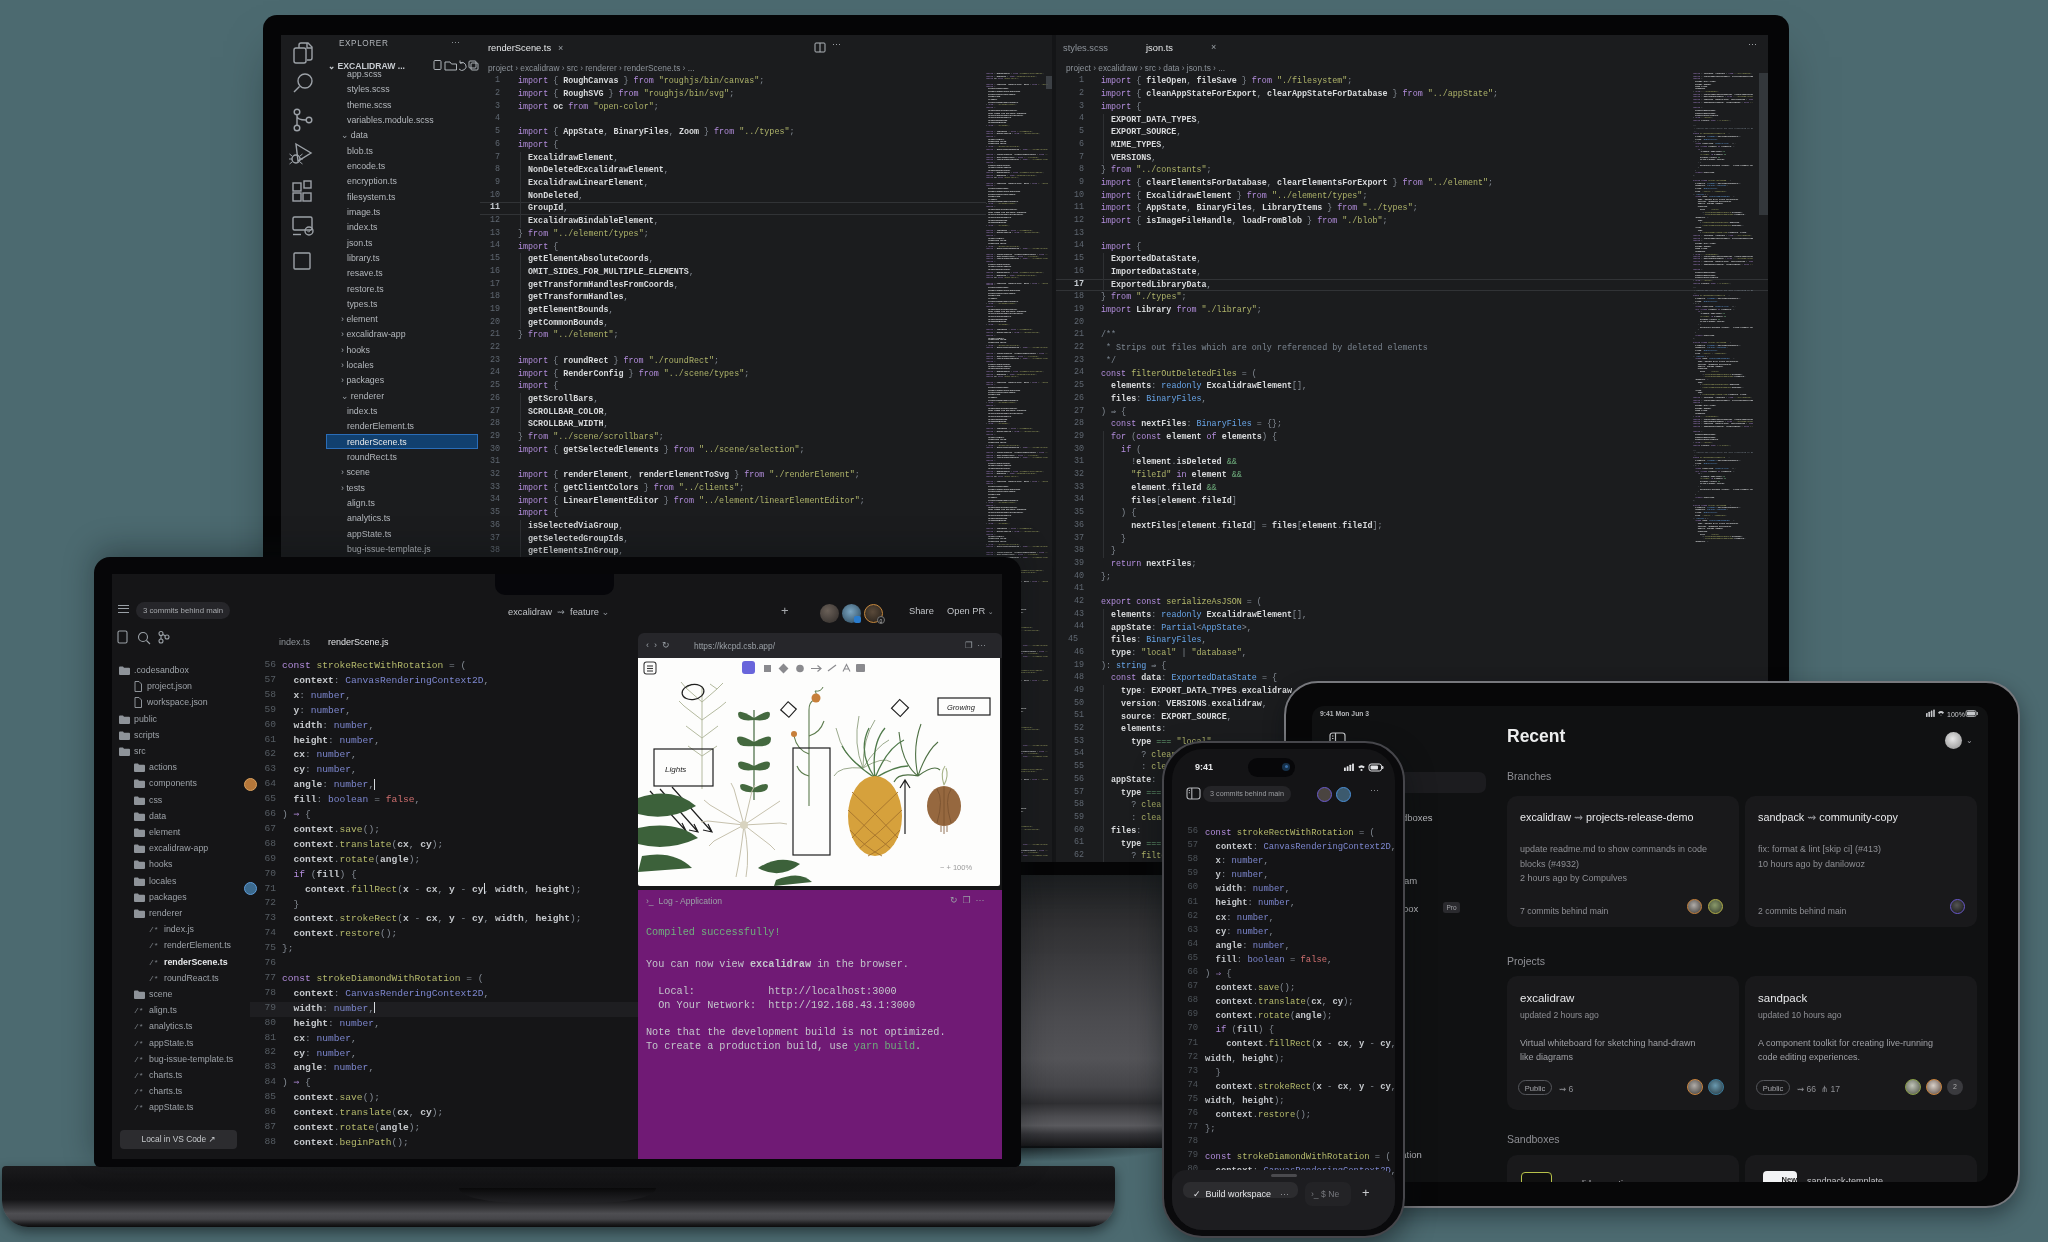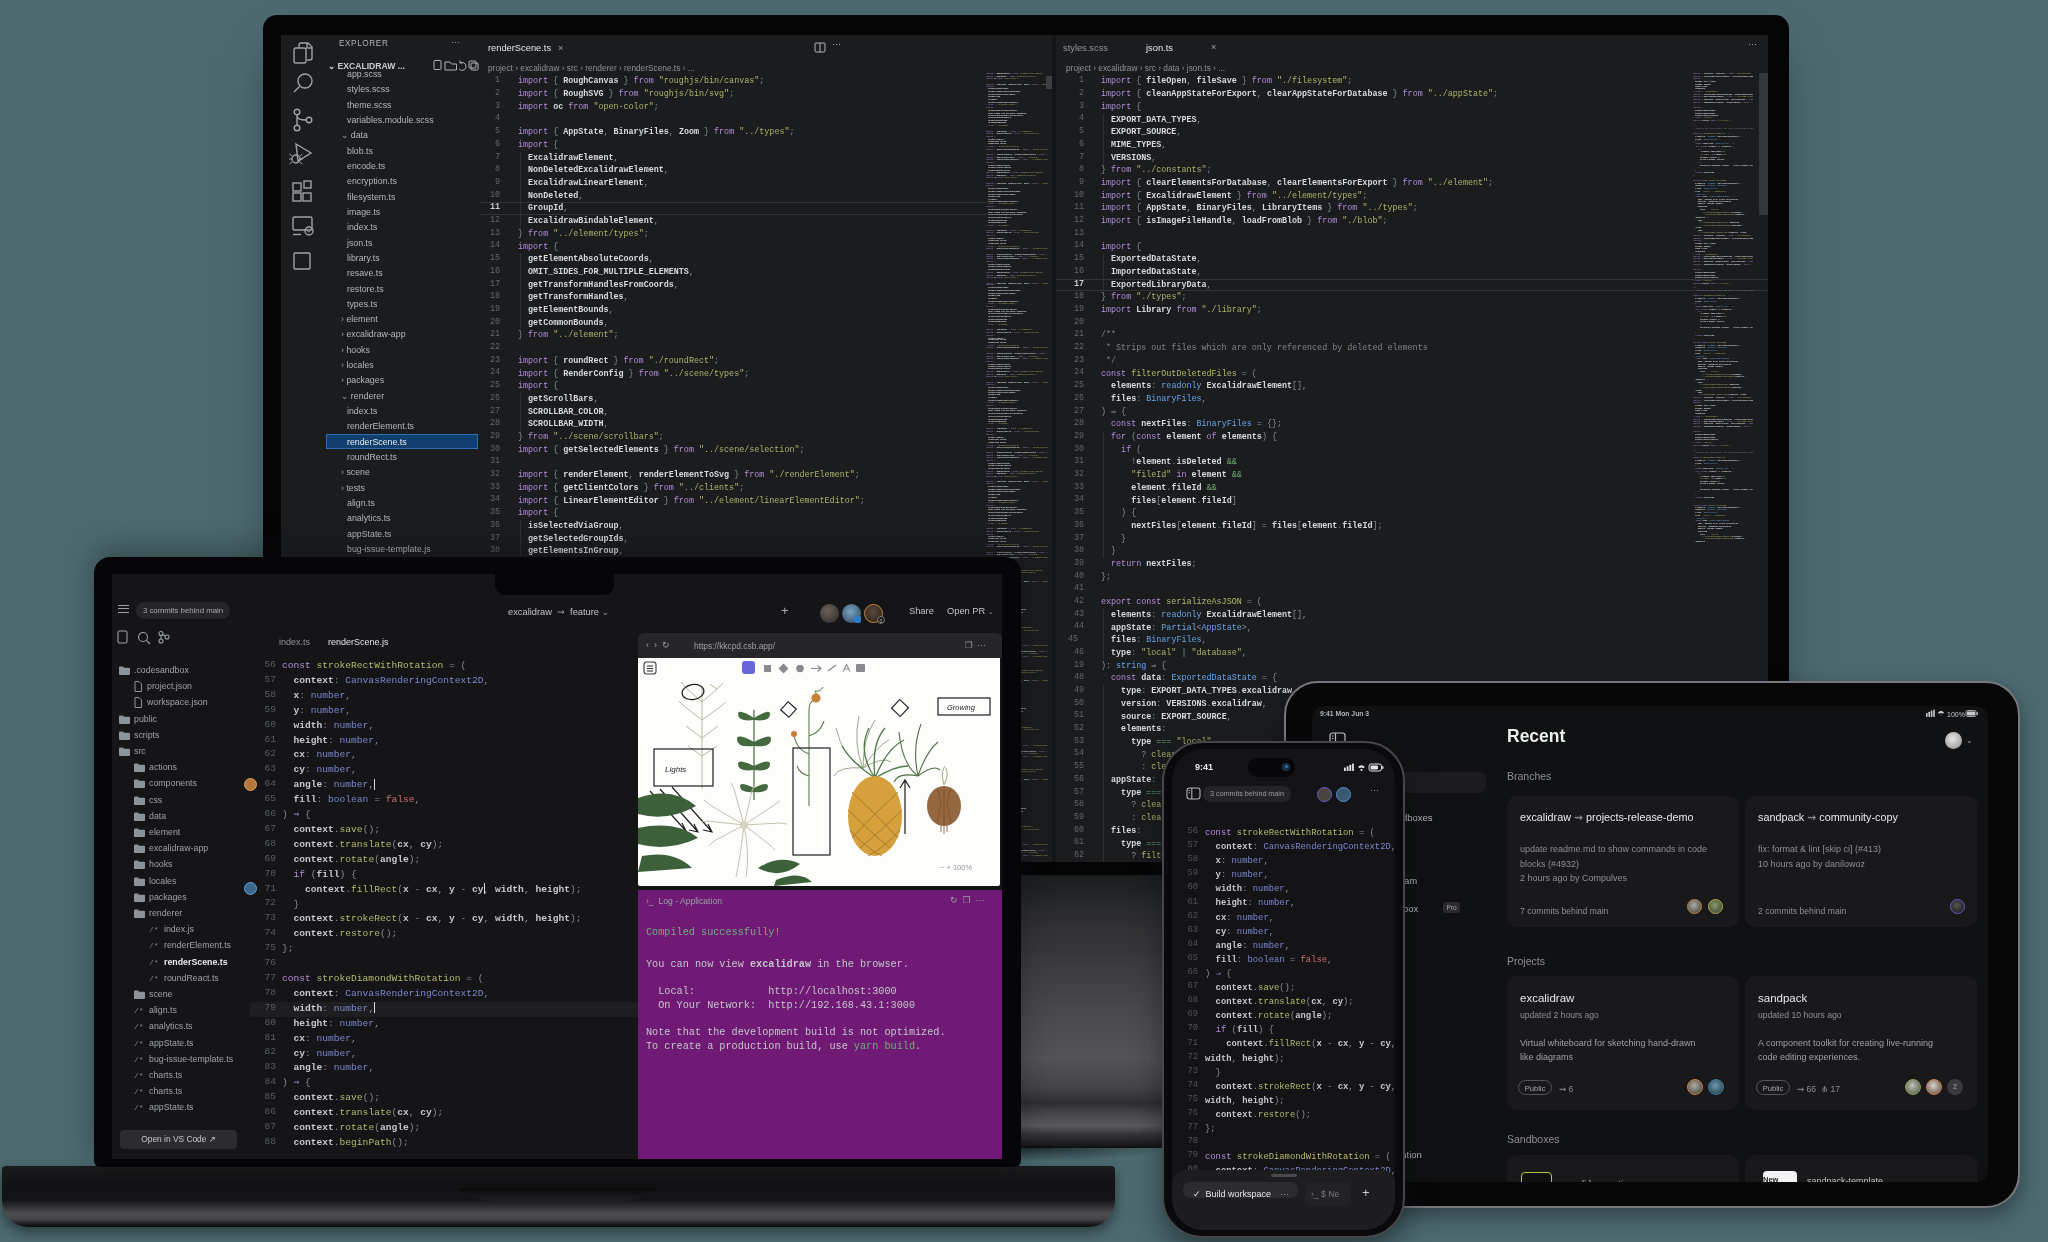--- a/index.html
+++ b/index.html
@@ -884,21 +884,21 @@
       <div class="abs" style="left:160px;top:103px;width:16px;height:16px;border-radius:50%;background:radial-gradient(circle at 45% 40%,#c0c4b8,#4a4e42);border:1px solid #8aa04a"></div>
       <div class="abs" style="left:181px;top:103px;width:16px;height:16px;border-radius:50%;background:radial-gradient(circle at 45% 40%,#d8d0c8,#584840);border:1px solid #c9833e"></div>
       <div class="abs" style="left:202px;top:103px;width:16px;height:16px;border-radius:50%;background:#3a3a3e;color:#aaa;font-size:7px;text-align:center;line-height:16px">2</div>
     </div>
     <div class="abs" style="left:195px;top:427px;font-size:10.5px;color:#8e8f94">Sandboxes</div>
     <div class="abs" style="left:195px;top:449px;width:232px;height:60px;background:#19191b;border-radius:10px">
       <div class="abs" style="left:14px;top:17px;width:31px;height:22px;background:#101010;border:1px solid #b8c24a;border-radius:4px"></div>
       <div class="abs" style="left:56px;top:24px;font-size:9px;color:#c0c1c5">excalidraw-option</div>
     </div>
     <div class="abs" style="left:433px;top:449px;width:232px;height:60px;background:#19191b;border-radius:10px">
-      <div class="abs" style="left:18px;top:16px;width:34px;height:18px;background:#f2f3f5;border-radius:4px;font-size:7.5px;color:#222;text-align:left;line-height:18px;font-weight:bold">New</div>
+      <div class="abs" style="left:18px;top:16px;width:34px;height:18px;background:#f2f3f5;border-radius:4px;font-size:7.5px;color:#222;text-align:right;line-height:18px;font-weight:bold">New</div>
       <div class="abs" style="left:62px;top:21px;font-size:9px;color:#c0c1c5">sandpack-template</div>
     </div>
   </div>
 <div class="abs" style="left:2px;top:1166px;width:1113px;height:61px;border-radius:4px 4px 26px 26px;background:linear-gradient(#1b1b1d 0%,#121214 30%,#141416 55%,#333336 68%,#4e4e52 78%,#454549 87%,#1d1d1f 95%,#0b0b0c 100%);box-shadow:0 5px 12px rgba(8,13,16,.5)"></div>
 <div class="abs" style="left:459px;top:1188px;width:197px;height:15px;border-radius:0 0 60px 60px / 0 0 15px 15px;background:linear-gradient(#0a0a0b,#232326)"></div>
 <div class="abs" style="left:94px;top:557px;width:927px;height:610px;background:#060608;border-radius:16px 16px 6px 6px;box-shadow:0 -8px 30px rgba(8,13,16,.35)"></div>
 <div class="abs" style="left:112px;top:574px;width:890px;height:585px;background:#151517;overflow:hidden;color:#cfd2d5">
     <div class="abs" style="left:383px;top:0;width:119px;height:21px;background:#06060a;border-radius:0 0 10px 10px"></div>
     <div class="abs" style="left:6px;top:31px;width:11px;height:8px;border-top:1.2px solid #9aa0a6;border-bottom:1.2px solid #9aa0a6">
       <div style="margin-top:2.3px;border-top:1.2px solid #9aa0a6"></div>
@@ -1005,21 +1005,21 @@
     <div class="abs" style="left:37px;top:463.59999999999997px;font-size:8.8px;color:#9ea3a9">appState.ts</div>
     <div style="position:absolute;left:22px;top:464.59999999999997px;font-size:8px;color:#7d8288;font-family:'Liberation Mono',monospace">/*</div>
     <div class="abs" style="left:37px;top:479.79999999999995px;font-size:8.8px;color:#9ea3a9">bug-issue-template.ts</div>
     <div style="position:absolute;left:22px;top:480.79999999999995px;font-size:8px;color:#7d8288;font-family:'Liberation Mono',monospace">/*</div>
     <div class="abs" style="left:37px;top:496.0px;font-size:8.8px;color:#9ea3a9">charts.ts</div>
     <div style="position:absolute;left:22px;top:497.0px;font-size:8px;color:#7d8288;font-family:'Liberation Mono',monospace">/*</div>
     <div class="abs" style="left:37px;top:512.2px;font-size:8.8px;color:#9ea3a9">charts.ts</div>
     <div style="position:absolute;left:22px;top:513.2px;font-size:8px;color:#7d8288;font-family:'Liberation Mono',monospace">/*</div>
     <div class="abs" style="left:37px;top:528.4px;font-size:8.8px;color:#9ea3a9">appState.ts</div>
     <div style="position:absolute;left:22px;top:529.4px;font-size:8px;color:#7d8288;font-family:'Liberation Mono',monospace">/*</div>
-    <div class="abs" style="left:8px;top:556px;width:117px;height:19px;background:#2c2c2f;border-radius:4px;font-size:8.4px;color:#c6c9cc;text-align:center;line-height:19px">Open in VS Code ↗</div>
+    <div class="abs" style="left:8px;top:556px;width:117px;height:19px;background:#2c2c2f;border-radius:4px;font-size:8.4px;color:#c6c9cc;text-align:center;line-height:19px">Local in VS Code ↗</div>
     <div class="abs" style="left:167px;top:63px;font-size:9px;color:#8e9399">index.ts</div>
     <div class="abs" style="left:216px;top:63px;font-size:9px;color:#dfe1e4">renderScene.js</div>
     <div class="abs" style="left:138px;top:427.7px;width:388px;height:14.9px;background:#1e1e21"></div>
     <div class="abs" style="left:138px;top:85px;width:390px">
       <div style="position:absolute;left:6px;top:0;width:20px;height:492px;font-family:'Liberation Mono',monospace;font-size:9.6px;color:#565d64;text-align:right">
         <div style="position:absolute;top:0.00px;right:0;">56</div>
         <div style="position:absolute;top:14.90px;right:0;">57</div>
         <div style="position:absolute;top:29.80px;right:0;">58</div>
         <div style="position:absolute;top:44.70px;right:0;">59</div>
         <div style="position:absolute;top:59.60px;right:0;">60</div>

